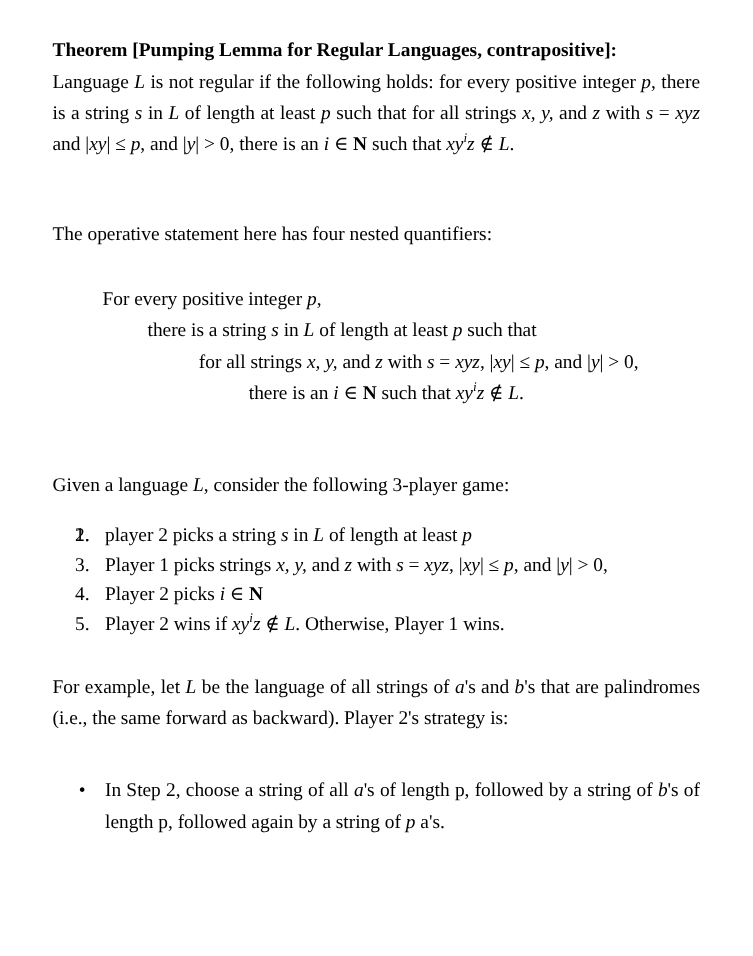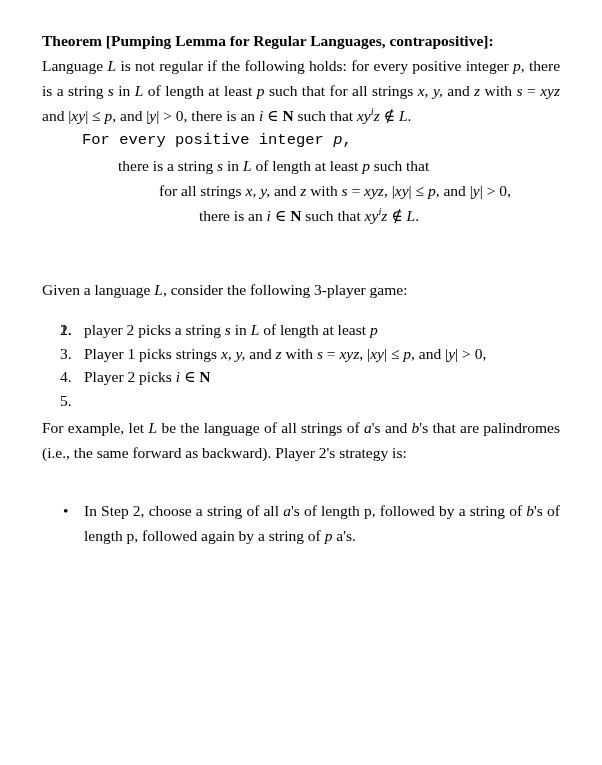--- a/index.html
+++ b/index.html
@@ -23,21 +23,21 @@
   .block { margin: 0; }
   .bold { font-weight: bold; }
   .italic { font-style: italic; }
   sup { font-size: 0.68em; line-height: 0; }
 
   .theorem-para { text-align: justify; }
 
   .lead-para { margin-top: 47px; }
 
   .quant-line { line-height: 25px; }
-  .level-1 { margin-left: 40px; font-family: Liberation Mono, monospace; }
+  .level-1 { margin-top: 27px; margin-left: 40px; }
   .level-2 { margin-left: 76px; }
   .level-3 { margin-left: 117px; }
   .level-4 { margin-left: 157px; }
 
   .game-para { margin-top: 49px; }
 
   .num-item {
     position: relative;
     padding-left: 42px;
     line-height: 23.5px;
@@ -55,26 +55,27 @@
   }
   .bullet-item.first { margin-top: 33px; }
   .bullet-item .marker { position: absolute; left: 21px; }
 </style>
 </head>
 <body>
 
 <div class="page">
   <div>
       <div class="block theorem-para"><span class="bold">Theorem [Pumping Lemma for Regular Languages, contrapositive]:</span><br><span>Language </span><span class="italic">L</span><span> is not regular if the following holds: for every positive integer </span><span class="italic">p</span><span>, there is a string </span><span class="italic">s</span><span> in </span><span class="italic">L</span><span> of length at least </span><span class="italic">p</span><span> such that for all strings </span><span class="italic">x, y,</span><span> and </span><span class="italic">z</span><span> with </span><span class="italic">s</span><span> = </span><span class="italic">xyz</span><span> and |</span><span class="italic">xy</span><span>| ≤ </span><span class="italic">p</span><span>, and |</span><span class="italic">y</span><span>| &gt; 0, there is an </span><span class="italic">i</span><span> ∈ </span><span class="bold">N</span><span> such that </span><span class="italic">xy</span><sup class="italic">i</sup><span class="italic">z</span><span> ∉ </span><span class="italic">L</span><span>.</span></div>
+      <div class="block lead-para"><span>The operative statement here has four nested quantifiers:</span></div>
       <div class="block quant-line level-1"><span>For every positive integer </span><span class="italic">p</span><span>,</span></div>
       <div class="block quant-line level-2"><span>there is a string </span><span class="italic">s</span><span> in </span><span class="italic">L</span><span> of length at least </span><span class="italic">p</span><span> such that</span></div>
       <div class="block quant-line level-3"><span>for all strings </span><span class="italic">x, y,</span><span> and </span><span class="italic">z</span><span> with </span><span class="italic">s</span><span> = </span><span class="italic">xyz</span><span>, |</span><span class="italic">xy</span><span>| ≤ </span><span class="italic">p</span><span>, and |</span><span class="italic">y</span><span>| &gt; 0,</span></div>
       <div class="block quant-line level-4"><span>there is an </span><span class="italic">i</span><span> ∈ </span><span class="bold">N</span><span> such that </span><span class="italic">xy</span><sup class="italic">i</sup><span class="italic">z</span><span> ∉ </span><span class="italic">L</span><span>.</span></div>
       <div class="block game-para"><span>Given a language </span><span class="italic">L</span><span>, consider the following 3-player game:</span></div>
       <div class="block num-item first"><span class="marker">1.</span></div>
       <div class="block num-item"><span class="marker">2.</span><span><span>player 2 picks a string </span><span class="italic">s</span><span> in </span><span class="italic">L</span><span> of length at least </span><span class="italic">p</span></span></div>
       <div class="block num-item"><span class="marker">3.</span><span><span>Player 1 picks strings </span><span class="italic">x, y,</span><span> and </span><span class="italic">z</span><span> with </span><span class="italic">s</span><span> = </span><span class="italic">xyz</span><span>, |</span><span class="italic">xy</span><span>| ≤ </span><span class="italic">p</span><span>, and |</span><span class="italic">y</span><span>| &gt; 0,</span></span></div>
       <div class="block num-item"><span class="marker">4.</span><span><span>Player 2 picks </span><span class="italic">i</span><span> ∈ </span><span class="bold">N</span></span></div>
-      <div class="block num-item"><span class="marker">5.</span></div>
+      <div class="block num-item"><span class="marker">5.</span><span><span>Player 2 wins if </span><span class="italic">xy</span><sup class="italic">i</sup><span class="italic">z</span><span> ∉ </span><span class="italic">L</span><span>. Otherwise, Player 1 wins.</span></span></div>
       <div class="block example-para"><span>For example, let </span><span class="italic">L</span><span> be the language of all strings of </span><span class="italic">a</span><span>'s and </span><span class="italic">b</span><span>'s that are palindromes (i.e., the same forward as backward). Player 2's strategy is:</span></div>
       <div class="block bullet-item first"><span class="marker">•</span><span><span>In Step 2, choose a string of all </span><span class="italic">a</span><span>'s of length p, followed by a string of </span><span class="italic">b</span><span>'s of length p, followed again by a string of </span><span class="italic">p</span><span> a's.</span></span></div>
     </div>
 </div>
 
 </body></html>

